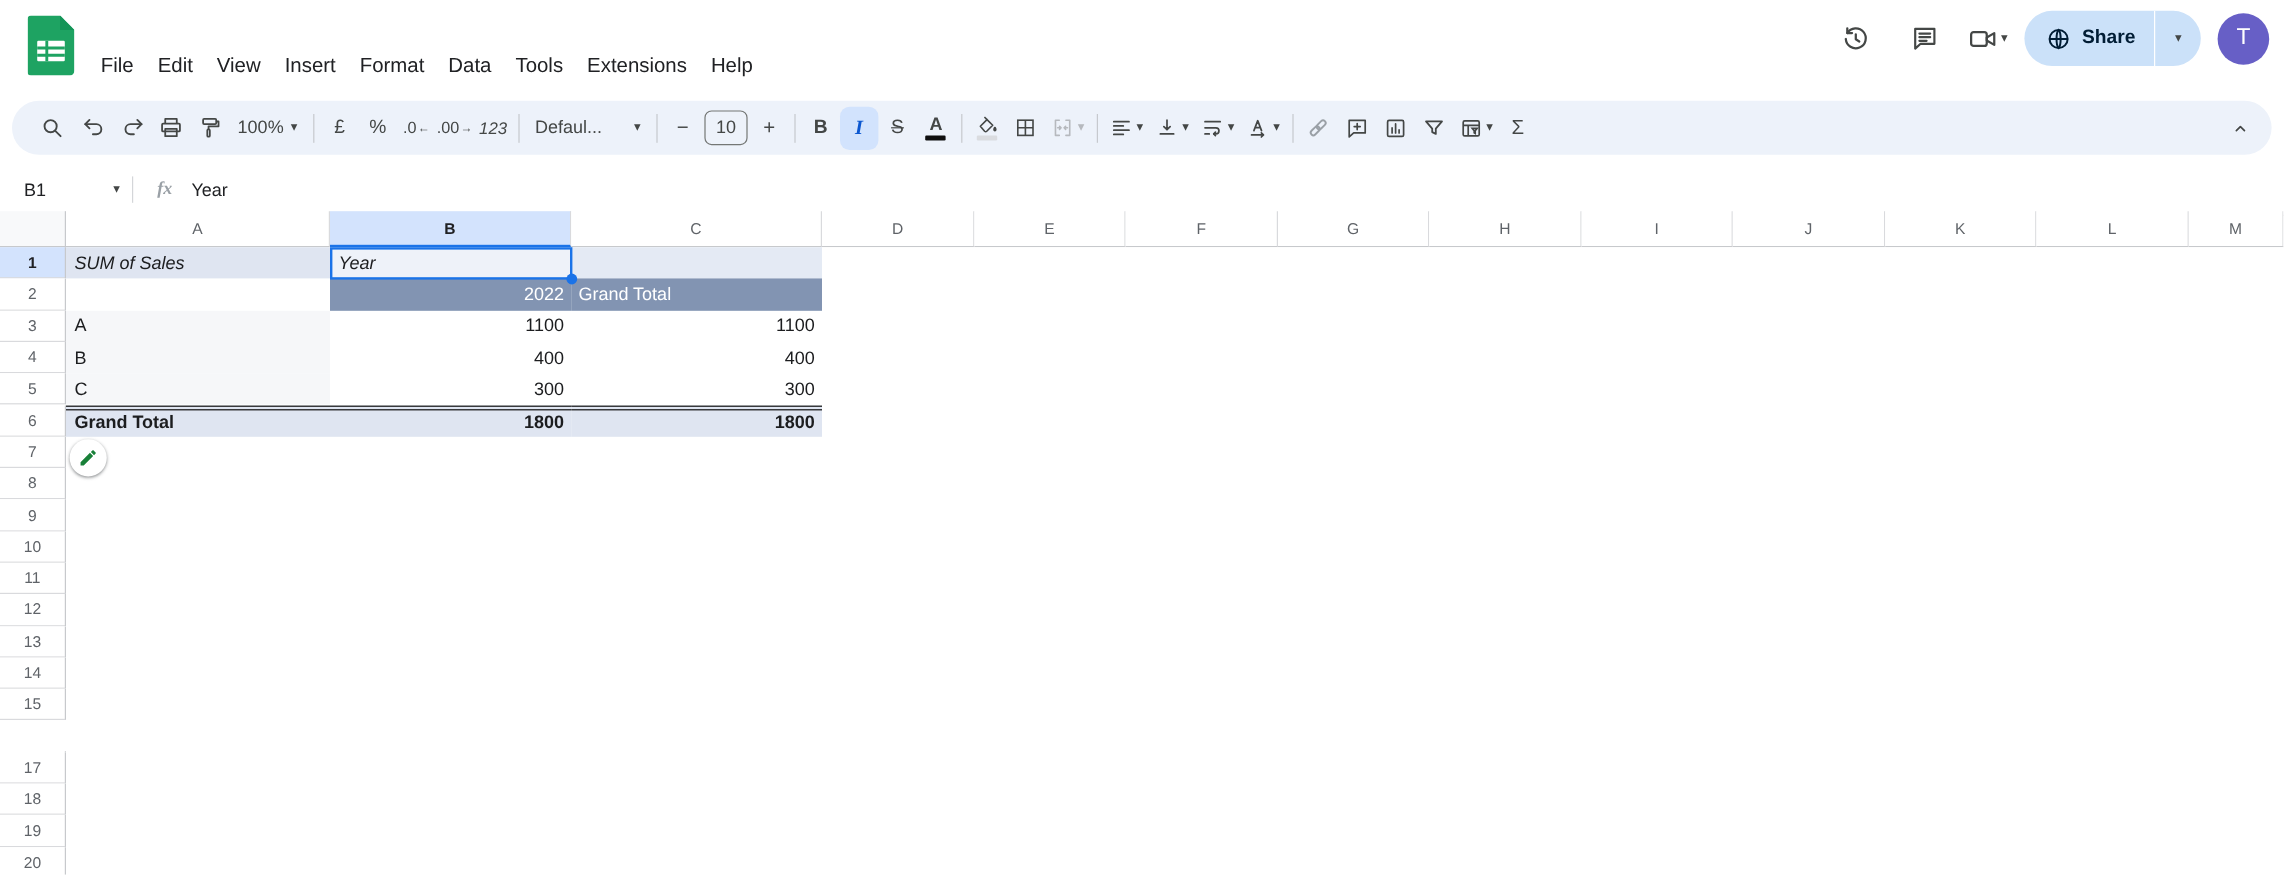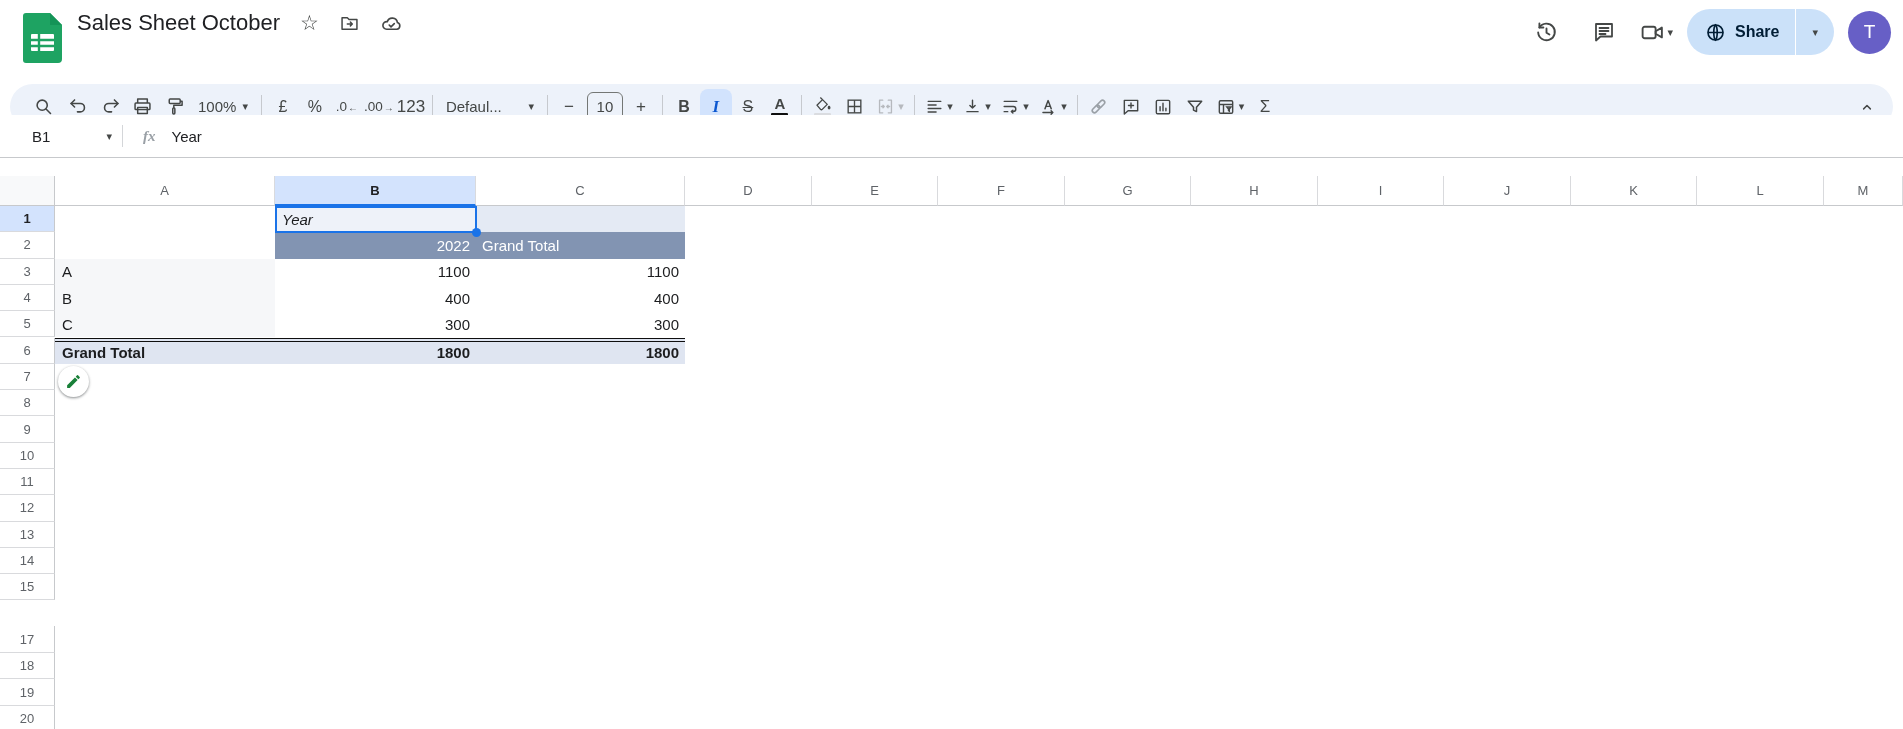--- a/index.html
+++ b/index.html
@@ -43,21 +43,21 @@
   .color-a .letter { font-size:15px; font-weight:bold; }
   .color-a .bar { width:17px; height:3.5px; background:#0f0f0f; border-radius:1px; margin-top:2px; }
   .fill-bar { width:17px; height:3.5px; background:#dadce0; border-radius:1px; margin-top:1px; }
   .deci { font-size:13.5px; color:#444746; display:flex; align-items:flex-end; line-height:1; }
   .deci small { font-size:10px; margin-left:1px; }
   .disabled { color:#b6b9be !important; }
   .muted { color:#9aa0a6 !important; }
   .tspacer { flex:1; }
 
   
-  .formulabar { position:absolute; left:0; top:115px; width:100%; height:43px; background:#fff; border-bottom:1px solid #c7c9cc; display:flex; align-items:center;padding-left:12px; }
+  .formulabar { position:absolute; left:0; top:137px; width:100%; height:43px; background:#fff; border-bottom:1px solid #c7c9cc; display:flex; align-items:center; }
   .namebox { width:110px; display:flex; align-items:center; justify-content:space-between; padding:0 10px 0 20px; font-size:15px; color:#202124; }
   .fdivider { width:1px; height:22px; background:#d4d6d9; margin-right:14px; }
   .fx { font-style:italic; font-family:"Liberation Serif", serif; font-size:15px; color:#9aa0a6; margin:0 16px 0 6px; font-weight:bold; }
   .fvalue { font-size:15px; color:#202124; }
 
   
   .grid { position:absolute; left:0; top:176px; width:1903px; height:553px; background:#fff; }
   .corner { position:absolute; left:0; top:0; width:55px; height:30px; background:#f8f9fa; border-right:1px solid #c7c9cc; border-bottom:1px solid #c7c9cc; }
   .colheaders { position:absolute; left:0; top:0; height:30px; width:1903px; }
   .colh { position:absolute; top:0; height:30px; border-right:1px solid #d9dadd; border-bottom:1px solid #c7c9cc; display:flex; align-items:center; justify-content:center; font-size:13px; color:#5f6368; background:#fff; }
@@ -80,36 +80,31 @@
 
 <div id="app">
 
   <header class="titlebar">
     <svg class="logo" viewBox="0 0 39 50">
       <path d="M3 0h24l12 12v34a4 4 0 0 1-4 4H3a3 3 0 0 1-3-3V3a3 3 0 0 1 3-3z" fill="#1ea362"></path>
       <path d="M27 0l12 12H27z" fill="#149457"></path>
       <rect x="8" y="21" width="23" height="17" fill="#fff" rx="1"></rect>
       <path d="M8 27h23M8 33h23M16 21v17" stroke="#1ea362" stroke-width="2.4"></path>
     </svg>
-    <div class="title-row">
-      <span class="doc-title">Sales Sheet October</span>
-      <span class="title-ico" style="font-size:21px;">☆</span>
-      <span class="title-ico">
-        <svg class="ic" width="21" height="21" viewBox="0 0 24 24" fill="none" stroke="#444746" stroke-width="1.7" stroke-linecap="round" stroke-linejoin="round">
-            <path d="M3.5 5.5h6l2 2h9v11h-17z"></path>
-            <path d="M9.5 12.5h5.5m-2-2.2 2.2 2.2-2.2 2.2"></path>
-          </svg>
-      </span>
-      <span class="title-ico">
-        <svg class="ic" width="23" height="23" viewBox="0 0 24 24" fill="none" stroke="#444746" stroke-width="1.7" stroke-linecap="round" stroke-linejoin="round">
-            <path d="M7 18a4 4 0 1 1 .6-7.96A5.5 5.5 0 0 1 18.2 11 3.6 3.6 0 0 1 17.5 18H7z"></path>
-            <path d="M9.6 13.6l1.9 1.9 3.4-3.4"></path>
-          </svg>
-      </span>
-    </div>
+    <nav class="menu-row">
+      <span class="menu-item">File</span>
+      <span class="menu-item">Edit</span>
+      <span class="menu-item">View</span>
+      <span class="menu-item">Insert</span>
+      <span class="menu-item">Format</span>
+      <span class="menu-item">Data</span>
+      <span class="menu-item">Tools</span>
+      <span class="menu-item">Extensions</span>
+      <span class="menu-item">Help</span>
+    </nav>
     <div class="tb-right">
       <span class="tb-icon-btn">
         <svg class="ic" width="25" height="25" viewBox="0 0 24 24" fill="none" stroke="#444746" stroke-width="1.8" stroke-linecap="round" stroke-linejoin="round">
             <path d="M5.2 7.2A8 8 0 1 1 4 12"></path>
             <path d="M5.2 3.4v3.8H9"></path>
             <path d="M12 8.2v4l2.8 1.8"></path>
           </svg>
       </span>
       <span class="tb-icon-btn">
         <svg class="ic" width="24" height="24" viewBox="0 0 24 24" fill="none" stroke="#444746" stroke-width="1.8" stroke-linecap="round" stroke-linejoin="round">
@@ -191,21 +186,21 @@
           <small>←</small>
         </span>
       </span>
     <span class="tbtn narrow">
         <span class="deci">
           <span>.00</span>
           <small>→</small>
         </span>
       </span>
     <span class="tbtn narrow">
-        <span class="tlabel" style="font-size:17px;">123</span>
+        <span class="tlabel" style="font-size:14px;font-style:italic;">123</span>
       </span>
     <span class="tdivider"></span>
     <span class="font-box">
         <span>Defaul...</span>
         <span class="caret">▾</span>
       </span>
     <span class="tdivider"></span>
     <span class="tbtn narrow">
         <span class="tlabel" style="font-size:17px;">−</span>
       </span>
@@ -369,20 +364,21 @@
         <div class="rowh" style="top: 345.6px; height: 26.3px; text-align: right;">13</div>
         <div class="rowh" style="top: 371.9px; height: 26.3px;">14</div>
         <div class="rowh" style="top: 398.2px; height: 26.3px;">15</div>
         <div class="rowh" style="top: 450px; height: 26.3px;">16</div>
         <div class="rowh" style="top: 450.8px; height: 26.3px;">17</div>
         <div class="rowh" style="top: 477.1px; height: 26.3px;">18</div>
         <div class="rowh" style="top: 503.4px; height: 26.3px;">19</div>
         <div class="rowh" style="top: 529.7px; height: 26.3px;">20</div>
       </div>
     <div class="canvas" id="canvas">
+        <div class="pcell it" style="left: 0px; width: 220px; top: 0px; height: 26.3px; background: rgb(223, 229, 241); padding-left: 7px;">SUM of Sales</div>
         <div class="pcell it" style="left: 220px; width: 201px; top: 0px; height: 26.3px; background: rgb(238, 242, 249); padding-left: 7px;">Year</div>
         <div class="pcell " style="left: 421px; width: 209px; top: 0px; height: 26.3px; background: rgb(228, 234, 244);"></div>
         <div class="pcell right white" style="left: 220px; width: 201px; top: 26.3px; height: 26.3px; background: rgb(130, 148, 178); padding-right: 6px; text-align: center;">2022</div>
         <div class="pcell white" style="left: 421px; width: 209px; top: 26.3px; height: 26.3px; background: rgb(130, 148, 178); padding-left: 6px;">Grand Total</div>
         <div class="pcell " style="left: 0px; width: 220px; top: 52.6px; height: 26.3px; background: rgb(246, 247, 249); padding-left: 7px;">A</div>
         <div class="pcell right" style="left: 220px; width: 201px; top: 52.6px; height: 26.3px; padding-right: 6px;">1100</div>
         <div class="pcell right" style="left: 421px; width: 209px; top: 52.6px; height: 26.3px; padding-right: 6px;">1100</div>
         <div class="pcell " style="left: 0px; width: 220px; top: 78.9px; height: 26.3px; background: rgb(246, 247, 249); padding-left: 7px;">B</div>
         <div class="pcell right" style="left: 220px; width: 201px; top: 78.9px; height: 26.3px; padding-right: 6px;">400</div>
         <div class="pcell right" style="left: 421px; width: 209px; top: 78.9px; height: 26.3px; padding-right: 6px;">400</div>

